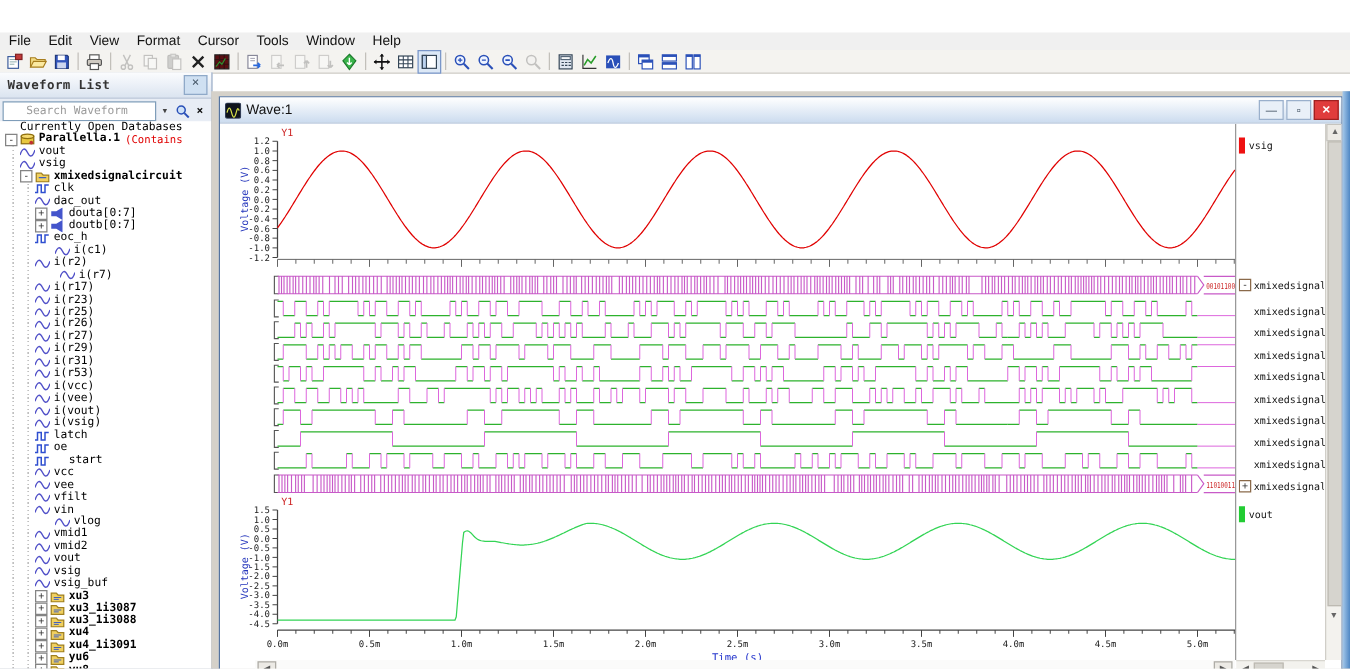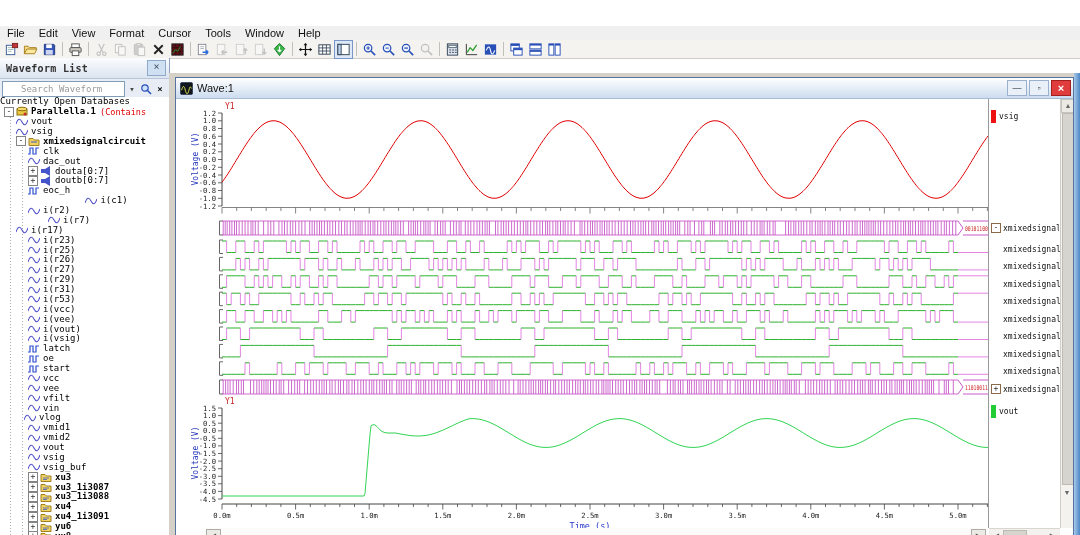--- a/index.html
+++ b/index.html
@@ -348,21 +348,21 @@
         <svg width="12" height="12" viewBox="0 0 12 12">
             <circle cx="5" cy="5" r="3.2" fill="#cfe2f8" stroke="#2a50b8" stroke-width="1.2"></circle>
             <path d="M7.5 7.5L11 11" stroke="#2a50b8" stroke-width="1.6"></path>
           </svg>
       </span>
       <span class="sbtn" style="font-weight:bold;color:#111;">×</span>
     </div>
     <div class="lp-tree" id="tree">
       <div class="guide" style="left:10px;top:20px;bottom:0;"></div>
       <div class="guide" style="left:22px;top:50px;bottom:0;"></div>
-    <div class="trow" style="padding-left: 0;">
+    <div class="trow" style="padding-left: 16px; align-items: flex-end;">
           <span class="tl">Currently Open Databases</span>
         </div>
         <div class="trow" style="padding-left: 4px;">
           <span class="exp">-</span>
           <span class="ticon">
             <svg width="12" height="11" viewBox="0 0 12 11">
               <rect x="1" y="3" width="10" height="6" fill="#e8c840" stroke="#907010"></rect>
               <ellipse cx="6" cy="3" rx="5" ry="1.8" fill="#f5da70" stroke="#907010"></ellipse>
               <circle cx="9" cy="8" r="1.5" fill="#c03030"></circle>
             </svg>
@@ -431,21 +431,21 @@
           <span class="tl">doutb[0:7]</span>
         </div>
         <div class="trow" style="padding-left: 28px;">
           <span class="ticon">
             <svg width="12" height="10" viewBox="0 0 12 10">
               <path d="M0 8h2V2h3v6h3V2h3" stroke="#2f4fd0" fill="none" stroke-width="1.2"></path>
             </svg>
           </span>
           <span class="tl">eoc_h</span>
         </div>
-        <div class="trow" style="padding-left: 44px; justify-content: center;">
+        <div class="trow" style="padding-left: 44px;">
           <span class="ticon">
             <svg width="12" height="10" viewBox="0 0 12 10">
               <path d="M0 7C2 1 4 1 6 5s4 4 6-2" stroke="#5050c8" fill="none" stroke-width="1.1"></path>
             </svg>
           </span>
           <span class="tl">i(c1)</span>
         </div>
         <div class="trow" style="padding-left: 28px;">
           <span class="ticon">
             <svg width="12" height="10" viewBox="0 0 12 10">
@@ -455,21 +455,21 @@
           <span class="tl">i(r2)</span>
         </div>
         <div class="trow" style="padding-left: 28px; margin-left: 20px;">
           <span class="ticon">
             <svg width="12" height="10" viewBox="0 0 12 10">
               <path d="M0 7C2 1 4 1 6 5s4 4 6-2" stroke="#5050c8" fill="none" stroke-width="1.1"></path>
             </svg>
           </span>
           <span class="tl">i(r7)</span>
         </div>
-        <div class="trow" style="padding-left: 16px;">
+        <div class="trow" style="padding-left: 28px;">
           <span class="ticon">
             <svg width="12" height="10" viewBox="0 0 12 10">
               <path d="M0 7C2 1 4 1 6 5s4 4 6-2" stroke="#5050c8" fill="none" stroke-width="1.1"></path>
             </svg>
           </span>
           <span class="tl">i(r17)</span>
         </div>
         <div class="trow" style="padding-left: 28px;">
           <span class="ticon">
             <svg width="12" height="10" viewBox="0 0 12 10">
@@ -567,21 +567,21 @@
           <span class="tl">latch</span>
         </div>
         <div class="trow" style="padding-left: 28px;">
           <span class="ticon">
             <svg width="12" height="10" viewBox="0 0 12 10">
               <path d="M0 8h2V2h3v6h3V2h3" stroke="#2f4fd0" fill="none" stroke-width="1.2"></path>
             </svg>
           </span>
           <span class="tl">oe</span>
         </div>
-        <div class="trow" style="padding-left: 28px;">
+        <div class="trow" style="padding-left: 28px; gap: 12px;">
           <span class="ticon">
             <svg width="12" height="10" viewBox="0 0 12 10">
               <path d="M0 8h2V2h3v6h3V2h3" stroke="#2f4fd0" fill="none" stroke-width="1.2"></path>
             </svg>
           </span>
           <span class="tl">start</span>
         </div>
         <div class="trow" style="padding-left: 28px;">
           <span class="ticon">
             <svg width="12" height="10" viewBox="0 0 12 10">
@@ -607,21 +607,21 @@
           <span class="tl">vfilt</span>
         </div>
         <div class="trow" style="padding-left: 28px;">
           <span class="ticon">
             <svg width="12" height="10" viewBox="0 0 12 10">
               <path d="M0 7C2 1 4 1 6 5s4 4 6-2" stroke="#5050c8" fill="none" stroke-width="1.1"></path>
             </svg>
           </span>
           <span class="tl">vin</span>
         </div>
-        <div class="trow" style="padding-left: 24px;">
+        <div class="trow" style="padding-left: 44px;">
           <span class="ticon">
             <svg width="12" height="10" viewBox="0 0 12 10">
               <path d="M0 7C2 1 4 1 6 5s4 4 6-2" stroke="#5050c8" fill="none" stroke-width="1.1"></path>
             </svg>
           </span>
           <span class="tl">vlog</span>
         </div>
         <div class="trow" style="padding-left: 28px;">
           <span class="ticon">
             <svg width="12" height="10" viewBox="0 0 12 10">

